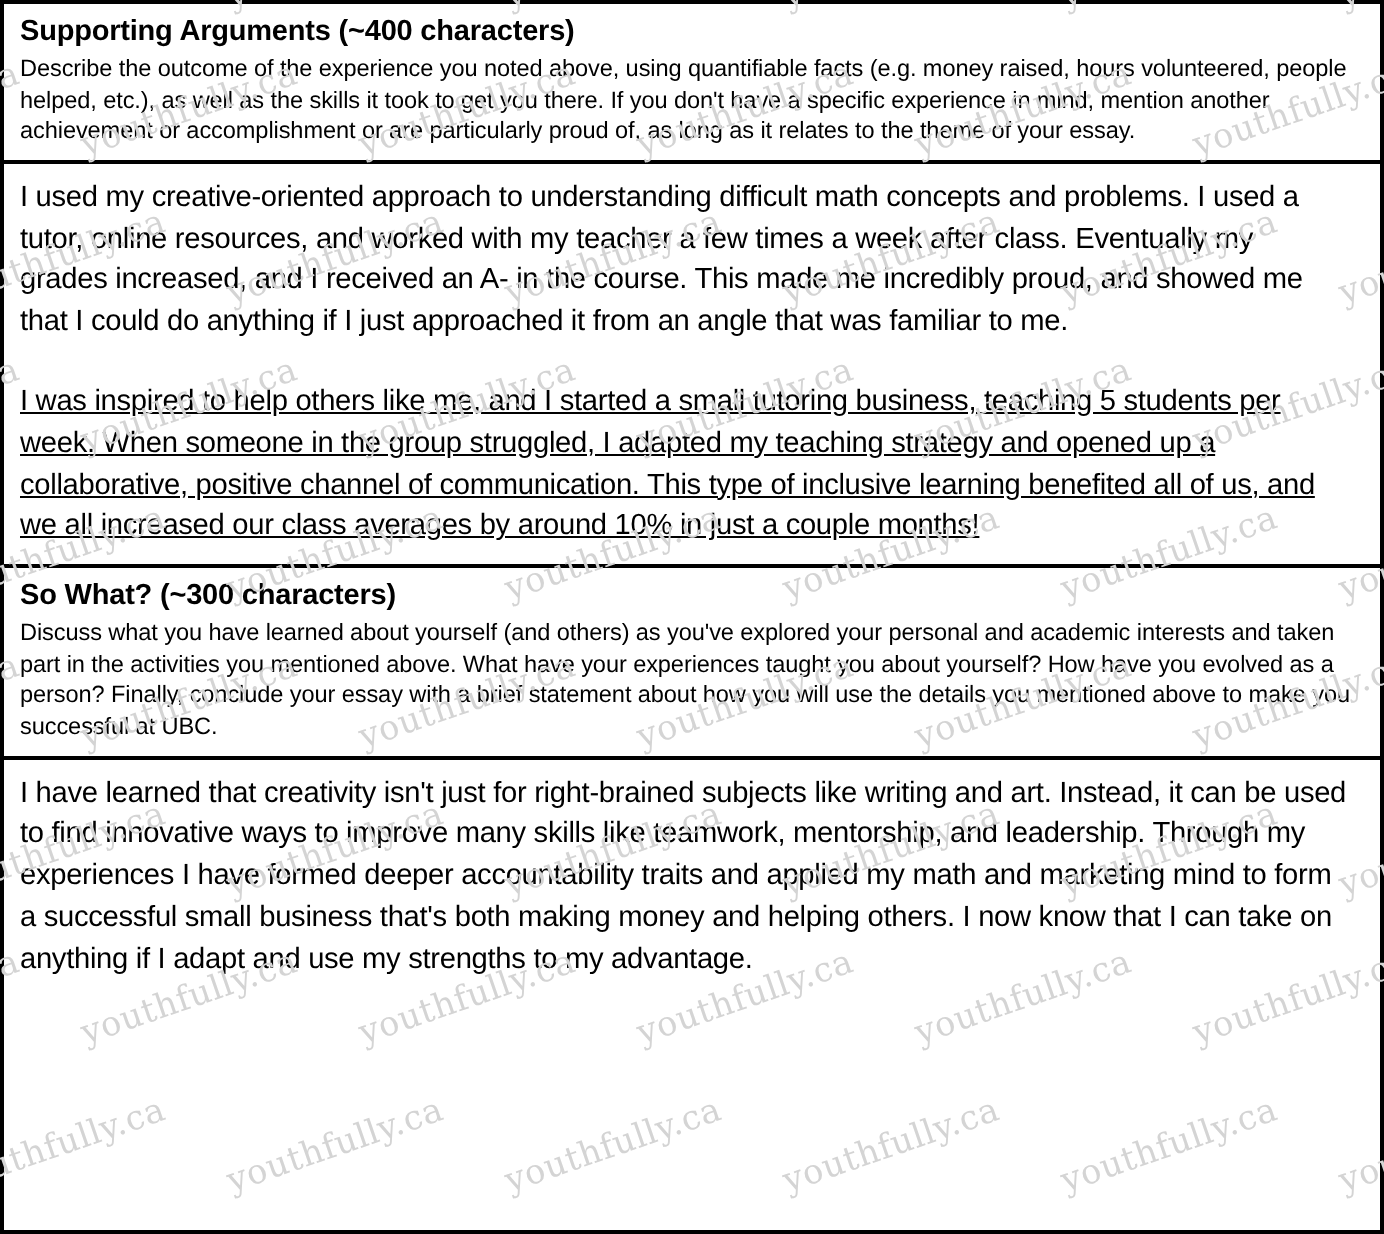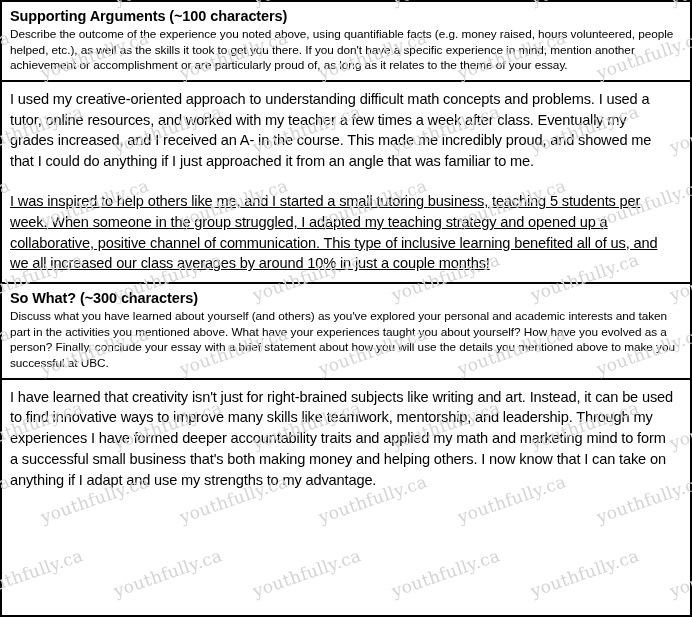--- a/index.html
+++ b/index.html
@@ -89,21 +89,21 @@
   }
 
   #a1 { flex: 0 0 auto; }
 </style>
 </head>
 <body>
 
 <div class="doc">
 
   <div class="section-prompt">
-    <p class="prompt-title">Supporting Arguments (~100 characters)</p>
+    <p class="prompt-title">Supporting Arguments (~400 characters)</p>
     <p class="prompt-body">Describe the outcome of the experience you noted above, using quantifiable facts (e.g. money raised, hours volunteered, people helped, etc.), as well as the skills it took to get you there. If you don't have a specific experience in mind, mention another achievement or accomplishment or are particularly proud of, as long as it relates to the theme of your essay.</p>
   </div>
 
   <div class="section-answer bordered" id="a1">
     <p class="answer-para">I used my creative-oriented approach to understanding difficult math concepts and problems. I used a tutor, online resources, and worked with my teacher a few times a week after class. Eventually my grades increased, and I received an A- in the course. This made me incredibly proud, and showed me that I could do anything if I just approached it from an angle that was familiar to me.</p>
     <p class="answer-para">I was inspired to help others like me, and I started a small tutoring business, teaching 5 students per week. When someone in the group struggled, I adapted my teaching strategy and opened up a collaborative, positive channel of communication. This type of inclusive learning benefited all of us, and we all increased our class averages by around 10% in just a couple months!</p>
   </div>
 
   <div class="section-prompt">
     <p class="prompt-title">So What? (~300 characters)</p>

